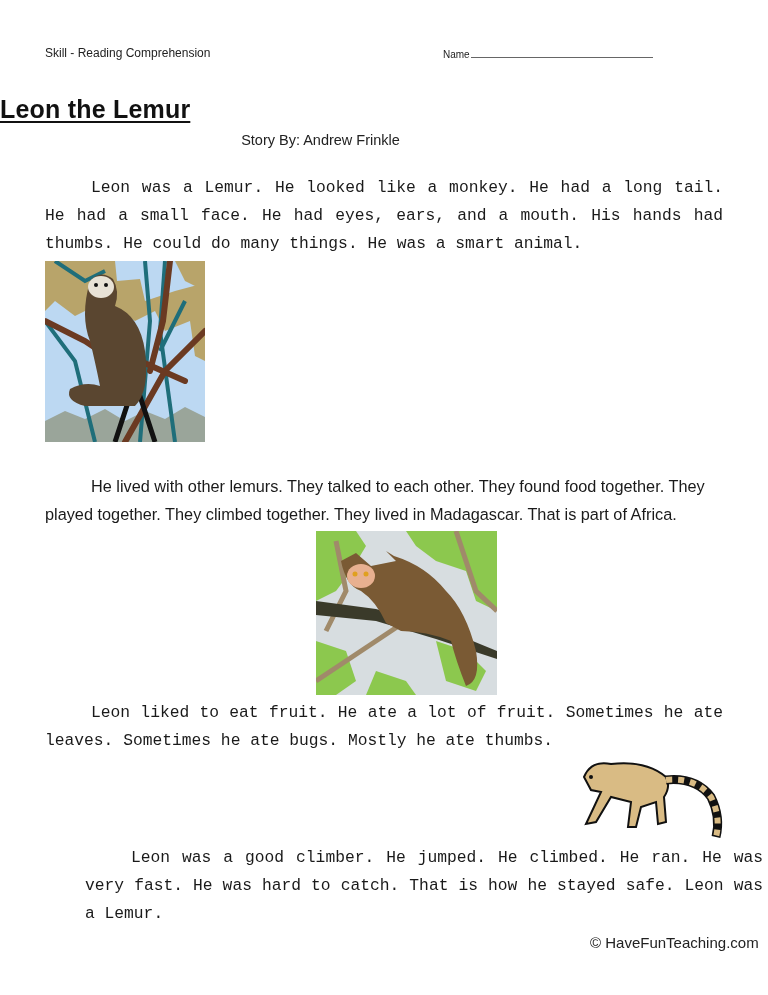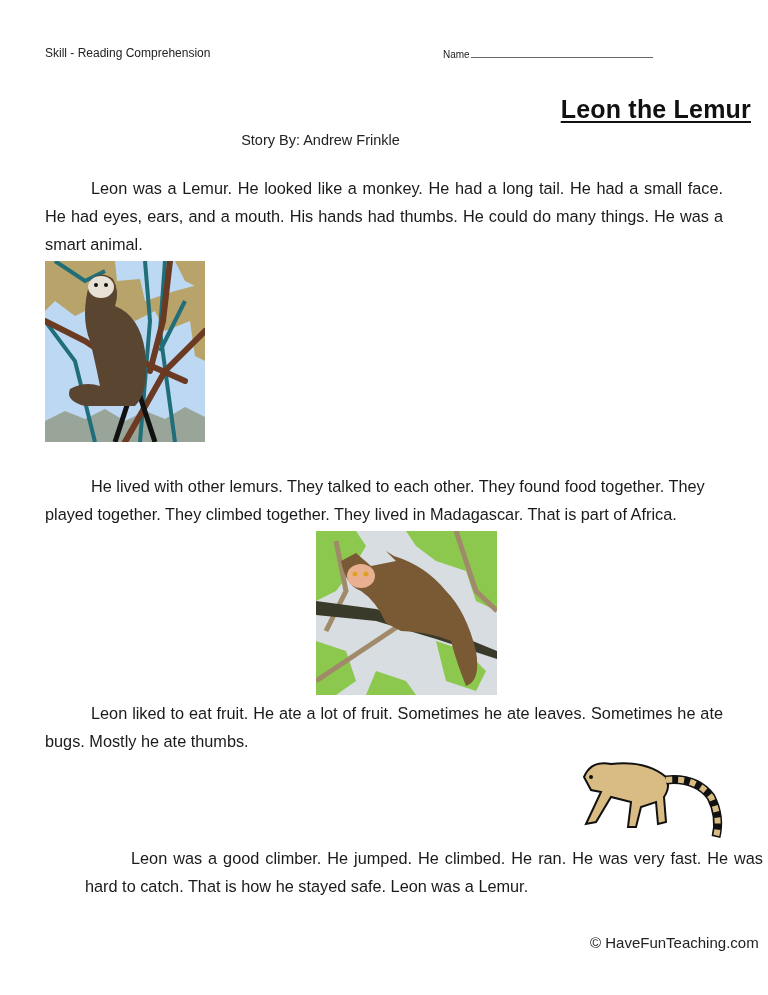--- a/index.html
+++ b/index.html
@@ -1,25 +1,25 @@
 <!DOCTYPE html>
 <html><head>
 <meta charset="utf-8">
 <style>
   html, body { margin: 0; padding: 0; background: #ffffff; }
   body { width: 768px; height: 995px; position: relative; overflow: hidden;
          font-family: "Liberation Sans", sans-serif; color: #1a1a1a; }
   .hdr-skill { position: absolute; left: 45px; top: 46px; font-size: 12px; color: #222; }
   .hdr-name { position: absolute; left: 443px; top: 46px; font-size: 10px; color: #222; }
   .hdr-name .line { display: inline-block; width: 182px; border-bottom: 1px solid #666; height: 11px; vertical-align: baseline; margin-left: 1px; }
-  .title { position: absolute; left: 0; width: 751px; top: 95px; text-align: right;
+  .title { position: absolute; left: 0; width: 751px; top: 95px; text-align: left;
            font-size: 25px; font-weight: bold; text-decoration: underline; text-underline-offset: 3px; letter-spacing: 0.2px; color: #111; }
   .byline { position: absolute; left: 0; width: 641px; top: 132px; text-align: center; font-size: 14.5px; color: #222; }
   .para { position: absolute; left: 45px; width: 678px; font-size: 16.3px; line-height: 28px; color: #1a1a1a; }
-  .para.justify { text-align: justify; text-align-last: left; }
+  .para.justify { text-align: justify; text-align-last: left; font-family: Liberation Mono, monospace; }
   .para .indent { display: inline-block; width: 46px; }
   .p1 { top: 174px; }
   .p2 { top: 472px; }
   .p3 { top: 699px; }
   .p4 { top: 844px; margin-left: 40px; }
   .pic { position: absolute; overflow: hidden; }
   .pic1 { left: 45px; top: 261px; width: 160px; height: 181px; }
   .pic2 { left: 316px; top: 531px; width: 181px; height: 164px; }
   .pic3 { left: 566px; top: 752px; width: 160px; height: 90px; }
   .footer { position: absolute; left: 590px; top: 934px; font-size: 15px; color: #222; }

